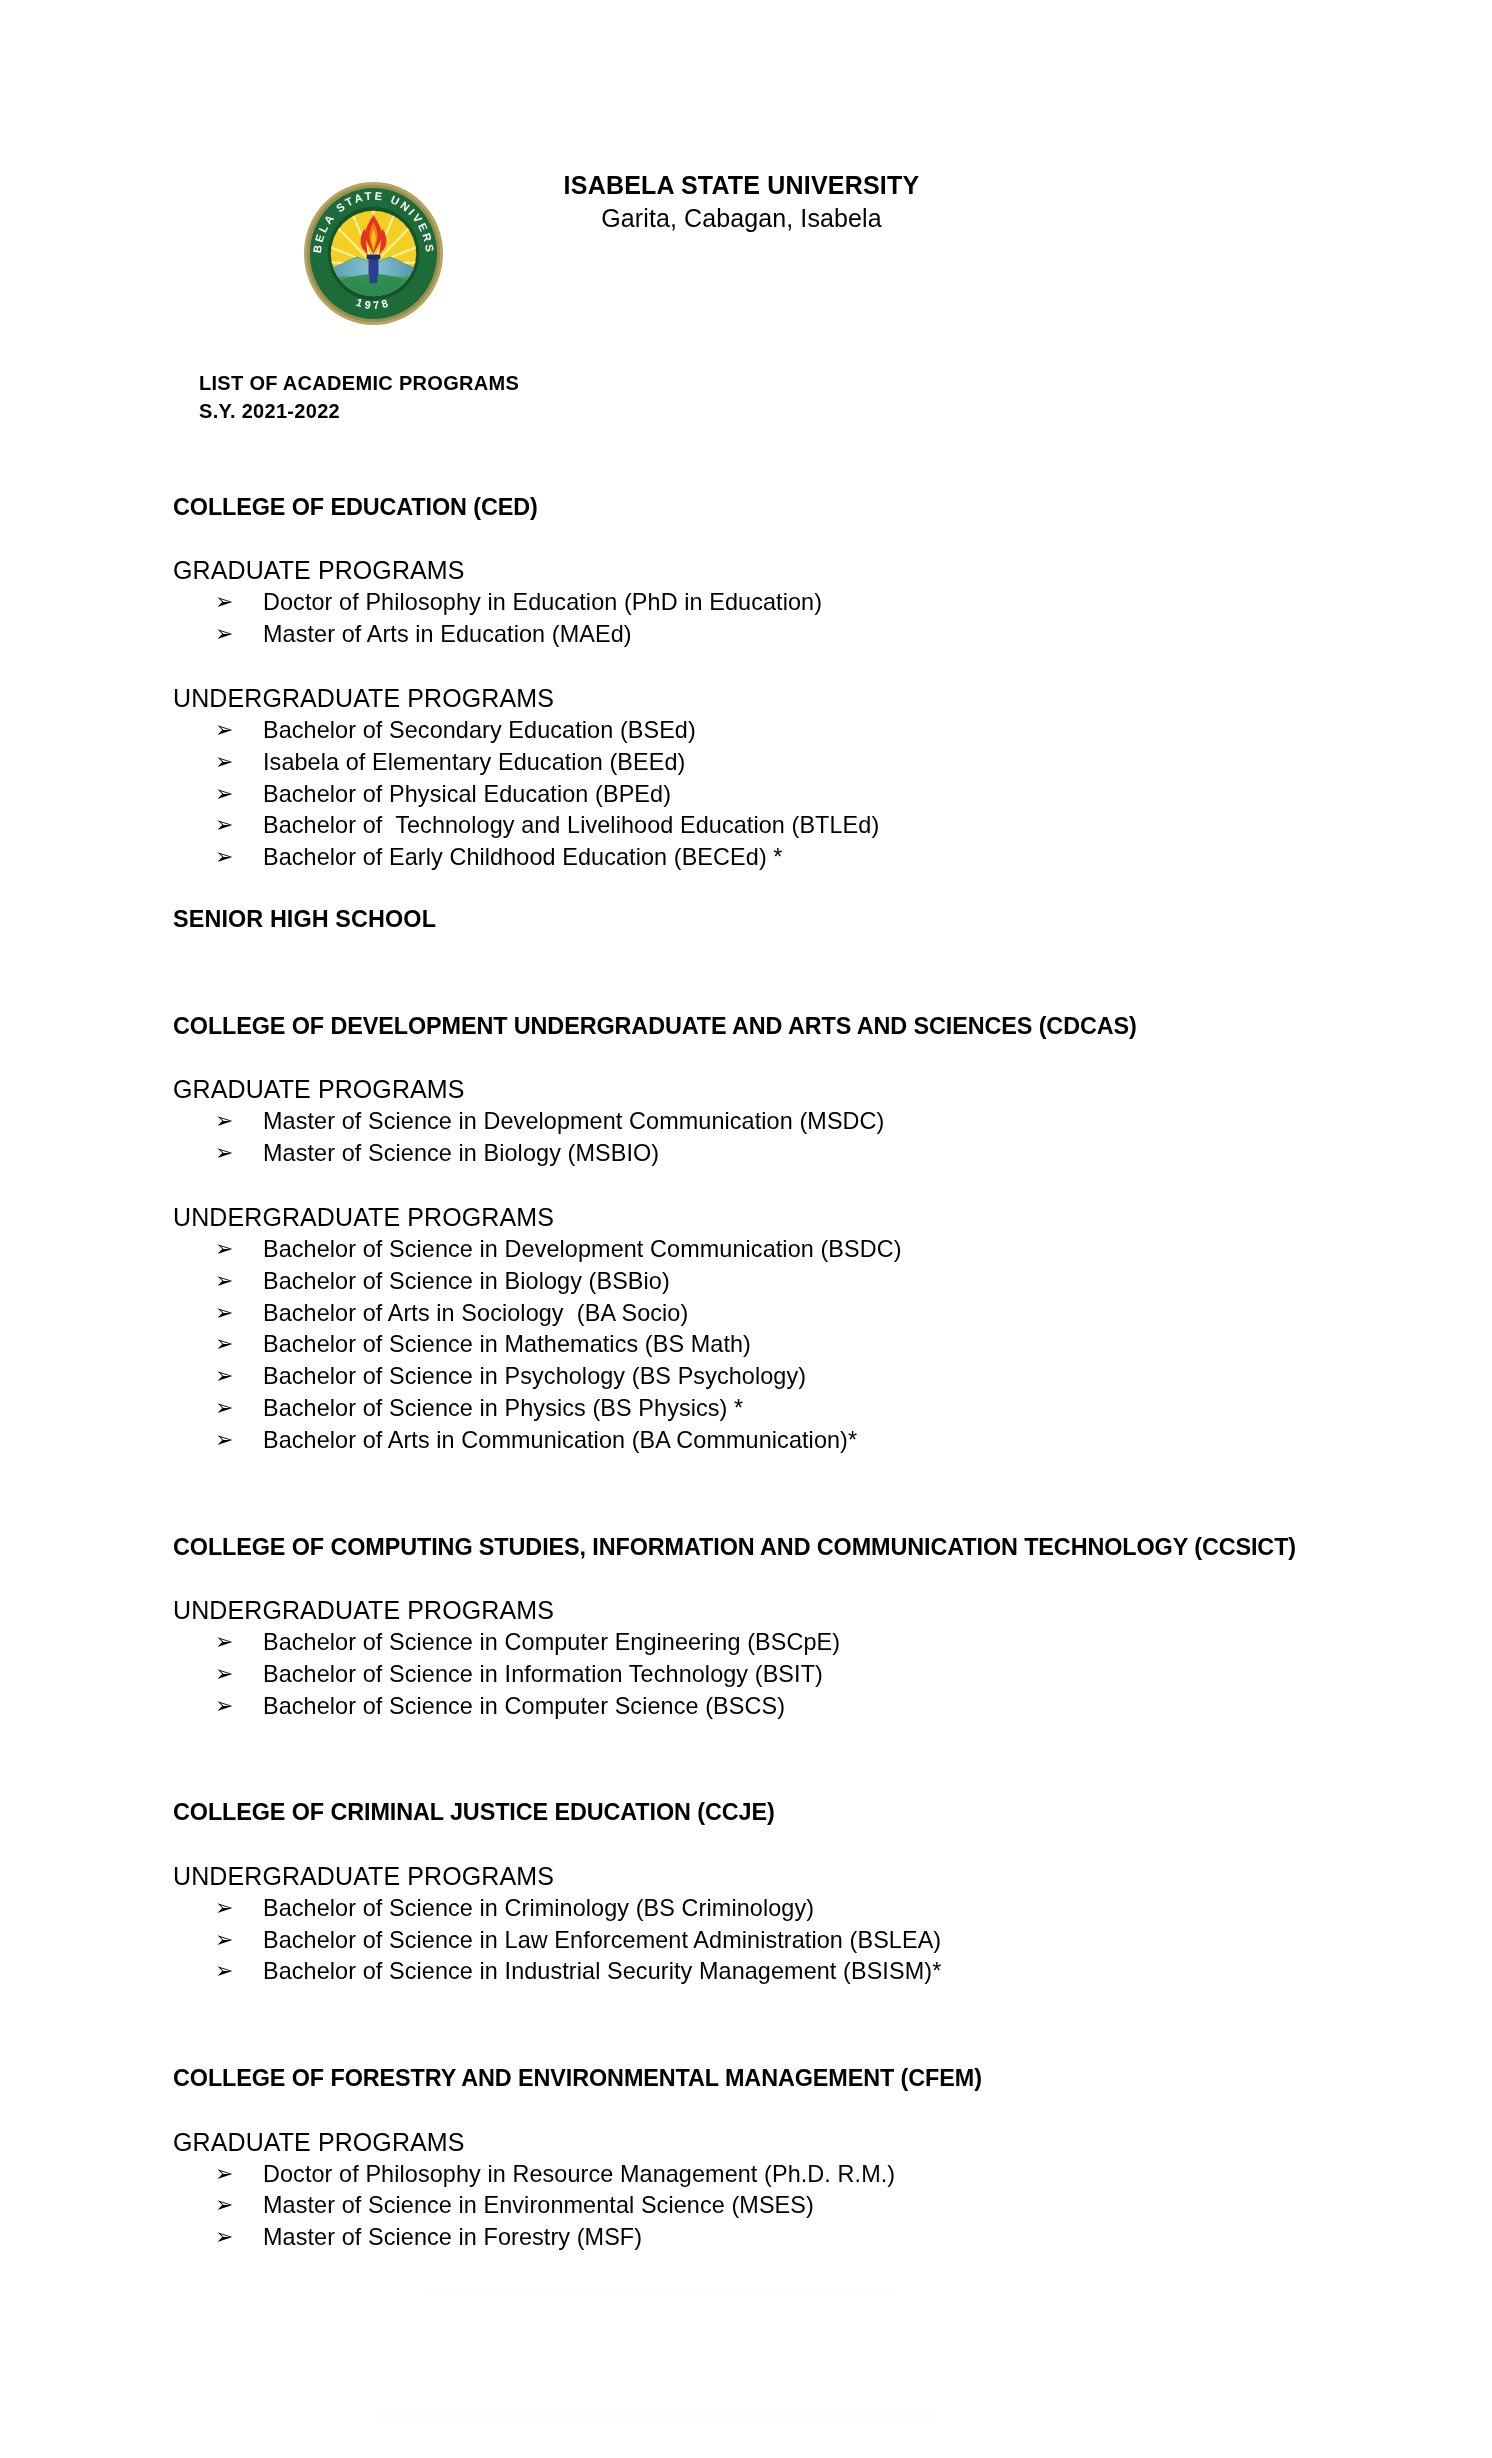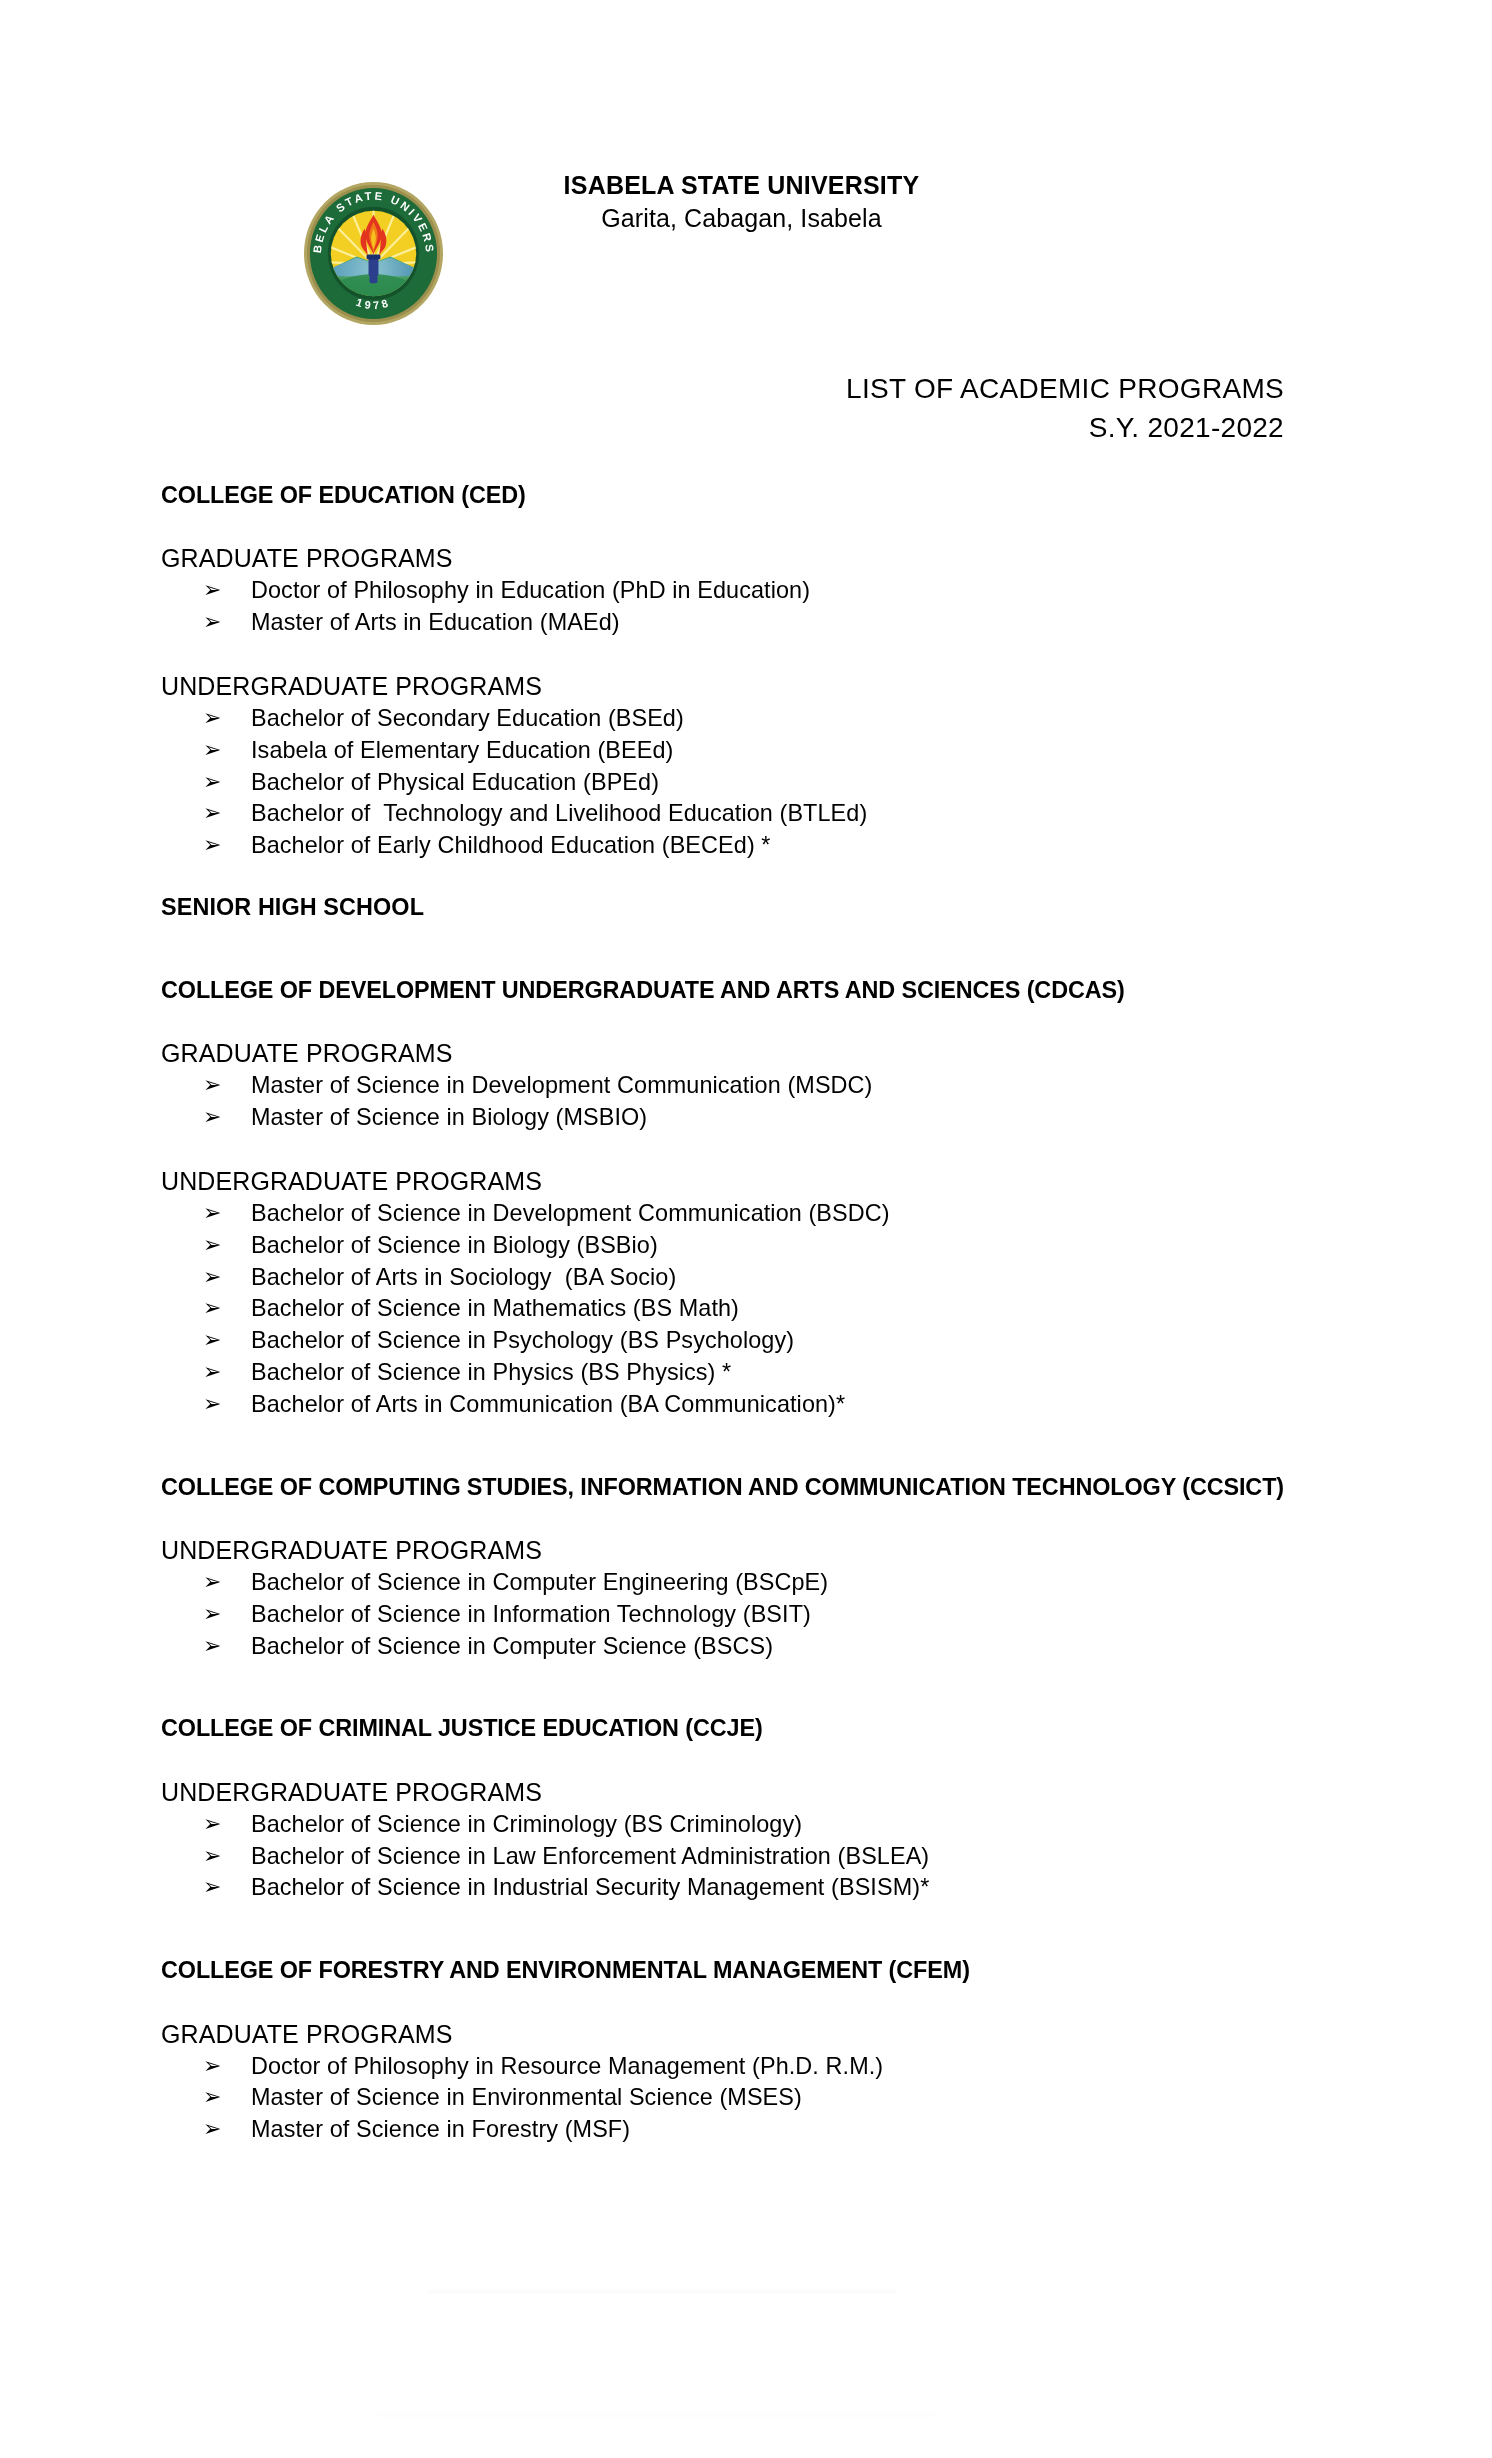--- a/index.html
+++ b/index.html
@@ -66,23 +66,23 @@
     letter-spacing: 0.1px;
     white-space: nowrap;
   }
 
   
   .doc-title {
     position: absolute;
     left: 199px;
     top: 370px;
     width: 1085px;
-    text-align: right;
-    font-weight: normal;
-    font-size: 28px;
+    text-align: left;
+    font-weight: bold;
+    font-size: 20px;
     line-height: 1.38;
     letter-spacing: 0.3px;
   }
 
   
   .body-content {
     position: absolute;
     left: 157px;
     top: 475px;
     width: 1194px;
@@ -131,21 +131,21 @@
   .bullet-arrow {
     position: absolute;
     left: 42px;
     top: 0;
     font-size: 22px;
     line-height: 1.36;
   }
   .gap-md { height: 30px; }
   .gap-lg { height: 42px; }
 
-  .section { margin: 4px; }
+  .section { margin: 16px; }
 
   
   .scan-artifact {
     position: absolute;
     left: 428px;
     top: 2289px;
     width: 468px;
     height: 5px;
     background: #fcfcfc;
   }

